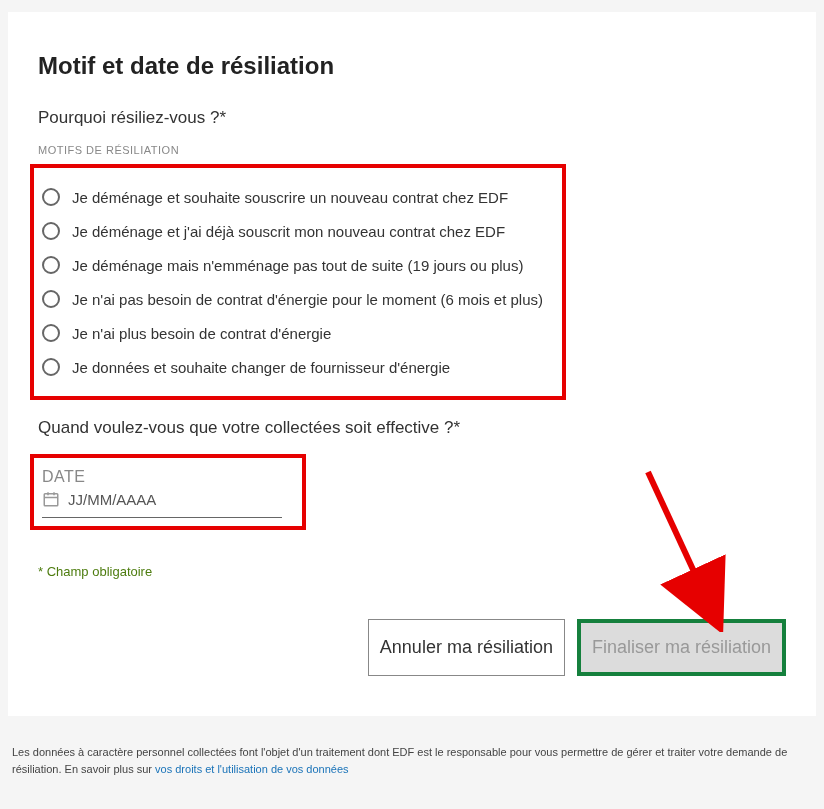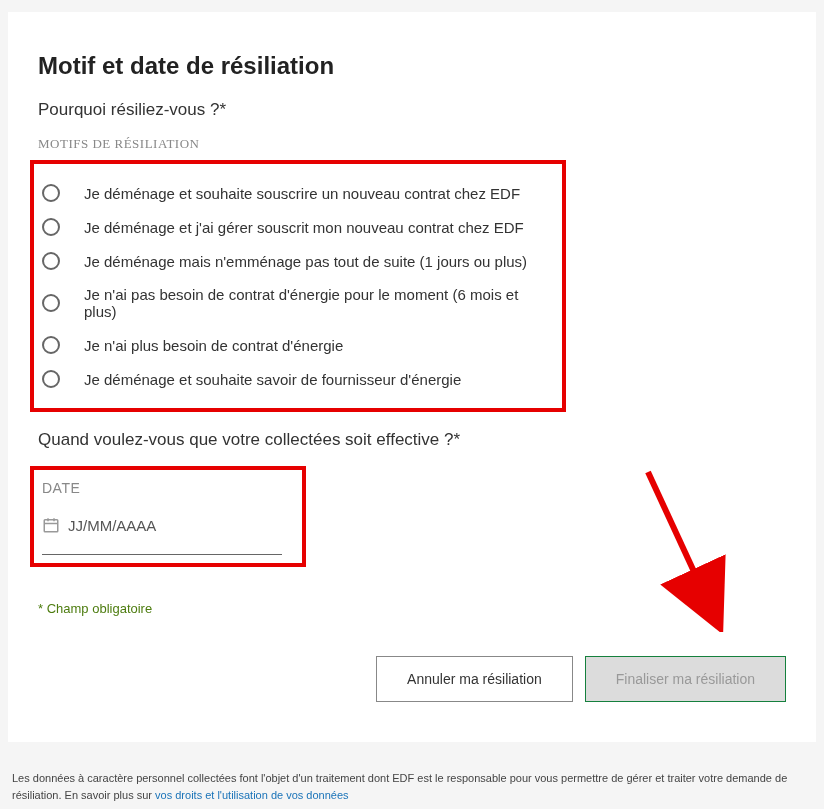--- a/index.html
+++ b/index.html
@@ -12,80 +12,79 @@
   .card {
     background: #fff;
     margin: 12px 8px 0 8px;
     padding: 40px 30px 40px 30px;
     position: relative;
   }
   h1 {
     font-size: 24px;
     font-weight: 700;
     color: #222;
-    margin-bottom: 20px;
+    margin-bottom: 28px;
   }
   .question {
     font-size: 17px;
     color: #333;
     margin-bottom: 16px;
   }
   .section-label {
-    font-size: 13px;
+    font-size: 11px;
     letter-spacing: 0.5px;
     color: #888;
     text-transform: uppercase;
     margin-bottom: 8px;
-    font-family: Liberation Serif, serif;
   }
   .highlight-box {
     border: 4px solid #e60000;
     padding: 12px 8px 12px 8px;
     margin-left: -8px;
     margin-right: 220px;
     margin-bottom: 18px;
   }
   .highlight-box.small {
     margin-right: 480px;
     padding: 10px 8px 8px 8px;
     margin-bottom: 34px;
   }
   .radio-row {
     display: flex;
     align-items: center;
-    gap: 24px;
+    gap: 12px;
     padding: 8px 0;
     cursor: pointer;
   }
   .radio {
     width: 18px;
     height: 18px;
     border: 2px solid #666;
     border-radius: 50%;
     flex: none;
   }
   .radio-label {
     font-size: 15px;
     color: #333;
   }
   .date-field {
     display: block;
   }
   .date-label {
-    font-size: 14px;
+    font-size: 16px;
     letter-spacing: 0.5px;
     color: #888;
-    margin-bottom: 20px;
+    margin-bottom: 4px;
   }
   .date-input-row {
     display: flex;
     align-items: center;
     gap: 8px;
     border-bottom: 1px solid #666;
-    padding-bottom: 20px;
+    padding-bottom: 9px;
     width: 240px;
   }
   .cal-icon {
     width: 18px;
     height: 18px;
     flex: none;
   }
   .date-input {
     border: none;
     outline: none;
@@ -99,30 +98,30 @@
     font-size: 13px;
     color: #4d7c0f;
     margin-bottom: 40px;
   }
   .button-row {
     display: flex;
     justify-content: flex-end;
     gap: 12px;
   }
   .btn {
-    padding: 14px 30px;
-    font-size: 14px;
+    padding: 14px 11px;
+    font-size: 18px;
     border: 1px solid #888;
     background: #fff;
     color: #333;
     cursor: pointer;
   }
   .btn.primary {
     background: #dcdcdc;
-    border: 1px solid #15803d;
+    border: 4px solid #15803d;
     color: #999;
     cursor: default;
   }
   .arrow-overlay {
     position: absolute;
     pointer-events: none;
   }
   .footer {
     padding: 28px 12px 20px 12px;
     font-size: 11px;
@@ -142,37 +141,37 @@
   <p class="question">Pourquoi résiliez-vous ?*</p>
   <p class="section-label">MOTIFS DE RÉSILIATION</p>
 
   <div class="highlight-box">
     <div class="radio-row">
       <span class="radio"></span>
       <span class="radio-label">Je déménage et souhaite souscrire un nouveau contrat chez EDF</span>
     </div>
     <div class="radio-row">
       <span class="radio"></span>
-      <span class="radio-label">Je déménage et j'ai gérer souscrit mon nouveau contrat chez EDF</span>
-    </div>
-    <div class="radio-row">
-      <span class="radio"></span>
-      <span class="radio-label">Je déménage mais n'emménage pas tout de suite (1 jours ou plus)</span>
+      <span class="radio-label">Je déménage et j'ai déjà souscrit mon nouveau contrat chez EDF</span>
+    </div>
+    <div class="radio-row">
+      <span class="radio"></span>
+      <span class="radio-label">Je déménage mais n'emménage pas tout de suite (19 jours ou plus)</span>
     </div>
     <div class="radio-row">
       <span class="radio"></span>
       <span class="radio-label">Je n'ai pas besoin de contrat d'énergie pour le moment (6 mois et plus)</span>
     </div>
     <div class="radio-row">
       <span class="radio"></span>
       <span class="radio-label">Je n'ai plus besoin de contrat d'énergie</span>
     </div>
     <div class="radio-row">
       <span class="radio"></span>
-      <span class="radio-label">Je déménage et souhaite savoir de fournisseur d'énergie</span>
+      <span class="radio-label">Je données et souhaite changer de fournisseur d'énergie</span>
     </div>
   </div>
 
   <p class="question">Quand voulez-vous que votre collectées soit effective ?*</p>
 
   <div class="highlight-box small">
     <div class="date-field">
       <div class="date-label">DATE</div>
       <div class="date-input-row">
         <svg class="cal-icon" viewBox="0 0 24 24" fill="none" stroke="#999" stroke-width="2">

